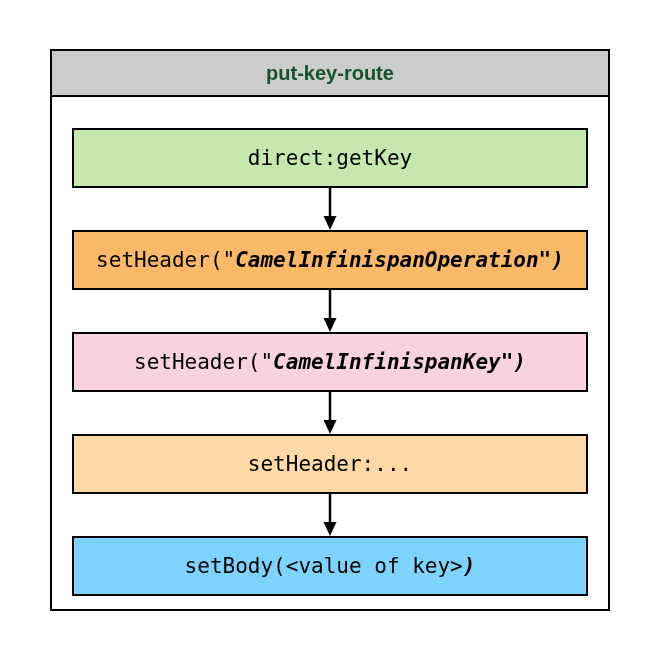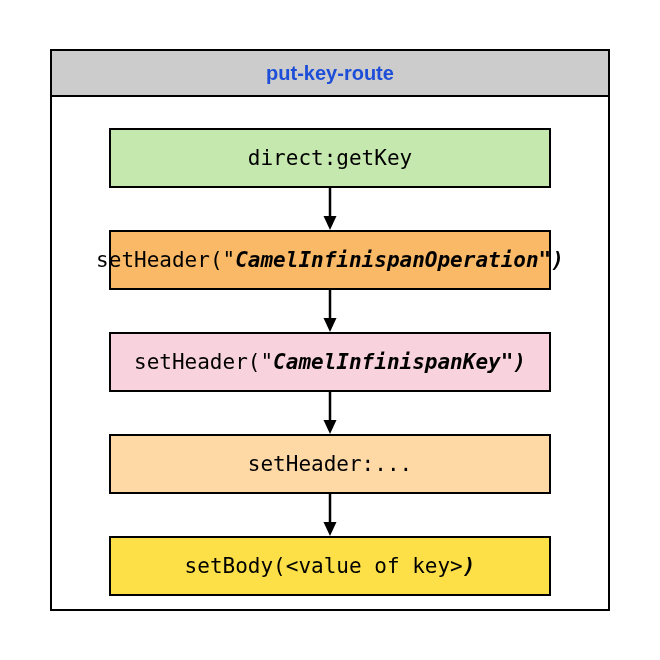--- a/index.html
+++ b/index.html
@@ -22,30 +22,30 @@
   }
   .titlebar {
     height: 44px;
     border-bottom: 2px solid #000000;
     display: flex;
     align-items: center;
     justify-content: center;
     font-family: "Liberation Sans", sans-serif;
     font-weight: bold;
     font-size: 20px;
-    color: #1d4ed8;
+    color: #14532d;
   }
   .content {
     display: flex;
     flex-direction: column;
     align-items: center;
     padding-top: 31px;
   }
   .node {
-    width: 442px;
+    width: 516px;
     height: 60px;
     box-sizing: border-box;
     border: 2px solid #000000;
     display: flex;
     align-items: center;
     justify-content: center;
     font-family: "DejaVu Sans Mono", monospace;
     font-size: 21px;
     color: #000000;
     white-space: pre;
@@ -102,19 +102,19 @@
 
       <div class="node" style="background-color: rgb(254, 217, 166);">
         <span>setHeader:...</span><span class="em"></span>
       </div>
 
       <svg class="arrow" viewBox="0 0 24 42">
         <line x1="12" y1="0" x2="12" y2="29" stroke-width="2.5" stroke="#000000"></line>
         <polygon points="5.5,28 18.5,28 12,42" fill="#000000"></polygon>
       </svg>
 
-      <div class="node" style="background-color: #fde047;">
+      <div class="node" style="background-color: #7dd3fc;">
         <span>setBody(&lt;value of key&gt;</span><span class="em">)</span>
       </div>
 
     </div>
   </div>
 </div>
 
 </body></html>

